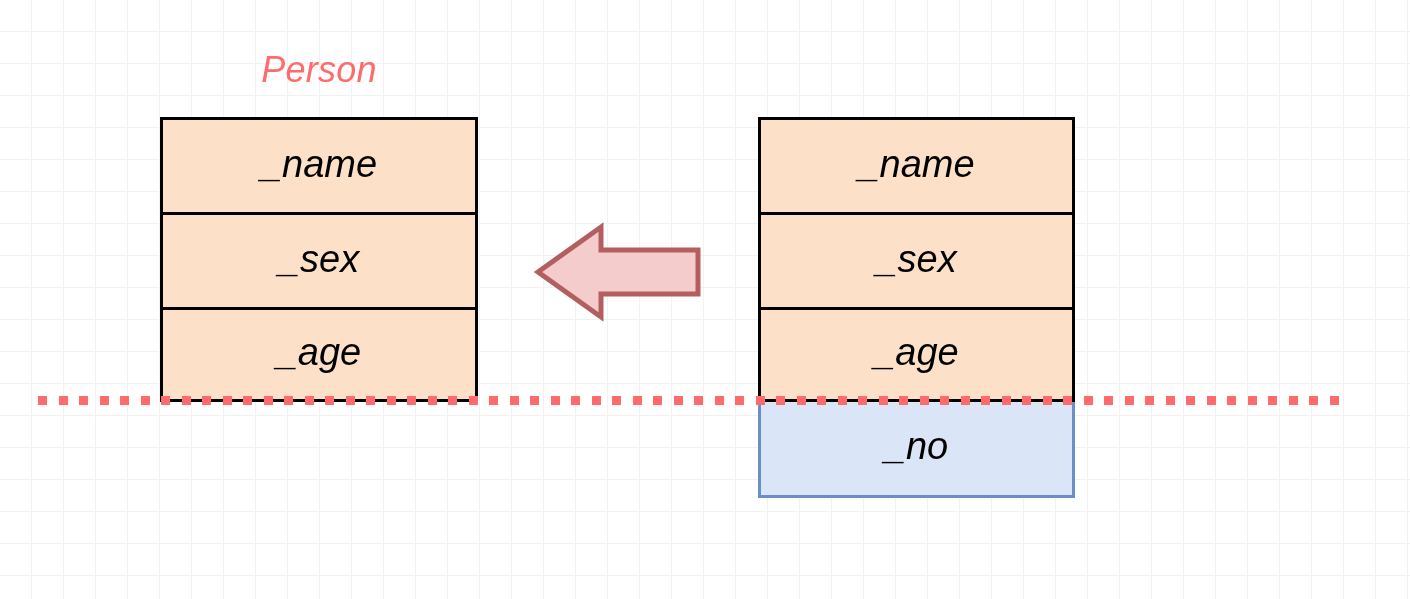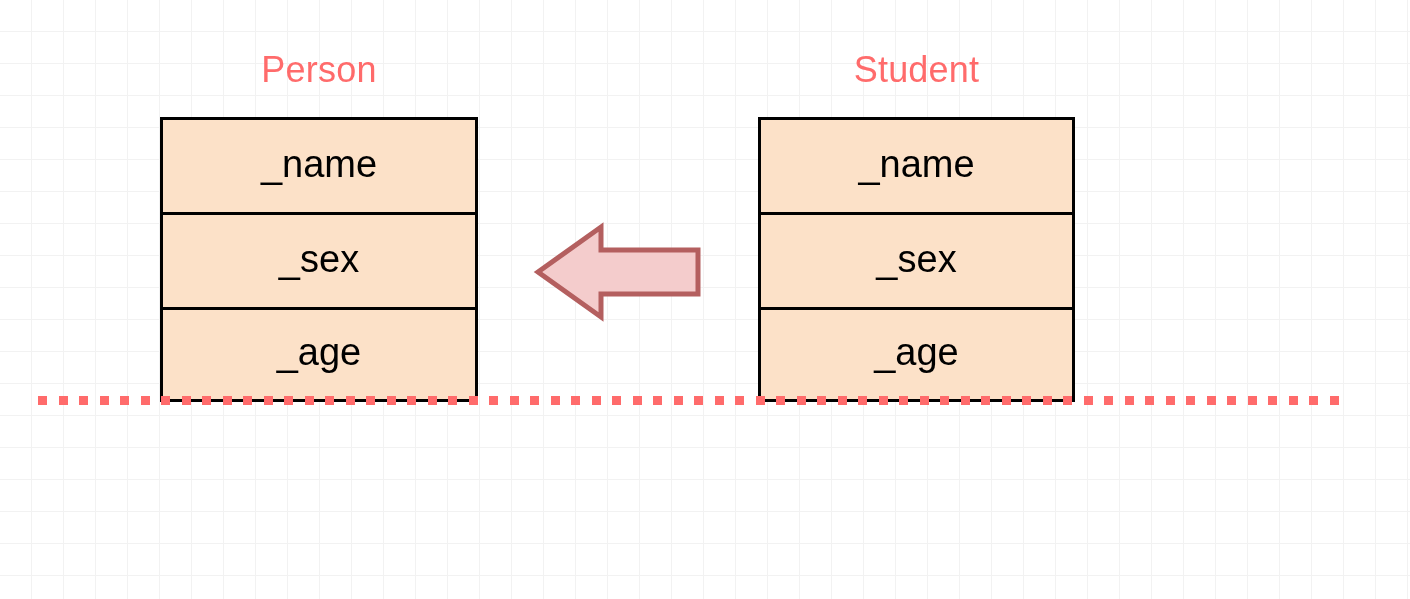--- a/index.html
+++ b/index.html
@@ -18,20 +18,21 @@
       linear-gradient(to bottom, #f2f2f2 1px, transparent 1px),
       linear-gradient(to right, #e3e3e3 1px, transparent 1px),
       linear-gradient(to bottom, #e3e3e3 1px, transparent 1px);
     background-size:
       32px 32px,
       32px 32px,
       96px 96px,
       96px 96px;
     background-position: -1px -1px, -1px -1px, -1px -1px, -1px -1px;
     font-family: "Liberation Sans", sans-serif;
+    font-style: italic;
   }
 
   
   .class-title {
     position: absolute;
     font-size: 36px;
     line-height: 1;
     color: #ff6b6b;
     white-space: nowrap;
     text-align: center;
@@ -110,21 +111,20 @@
     font-family: "DejaVu Sans", sans-serif;
   }
 </style>
 </head>
 <body>
 
 <div id="canvas">
 
   <div class="class-title" id="title-person">Person</div>
 
-  <div class="class-title" id="title-student">Student</div>
 
   <div class="class-box" id="box-person">
     <div class="field-row">
       <span class="field-label">_name</span>
     </div>
     <div class="field-row">
       <span class="field-label">_sex</span>
     </div>
     <div class="field-row last-base">
       <span class="field-label">_age</span>
@@ -133,20 +133,23 @@
 
   <div class="class-box" id="box-student">
     <div class="field-row">
       <span class="field-label">_name</span>
     </div>
     <div class="field-row">
       <span class="field-label">_sex</span>
     </div>
     <div class="field-row last-base">
       <span class="field-label">_age</span>
+    </div>
+    <div class="field-row derived">
+      <span class="field-label">_no</span>
     </div>
   </div>
 
   <svg id="inherit-arrow" viewBox="0 0 170 100">
     <polygon points="5,50 68,5 68,28 165,28 165,72 68,72 68,95" fill="#f4cccc" stroke="#b45f5f" stroke-width="5" stroke-linejoin="miter"></polygon>
   </svg>
 
   <div id="split-line">
       <span class="dot" style="left: 0px; background: rgb(255, 107, 107);"></span>
       <span class="dot" style="left: 21px; background: rgb(255, 107, 107);"></span>

